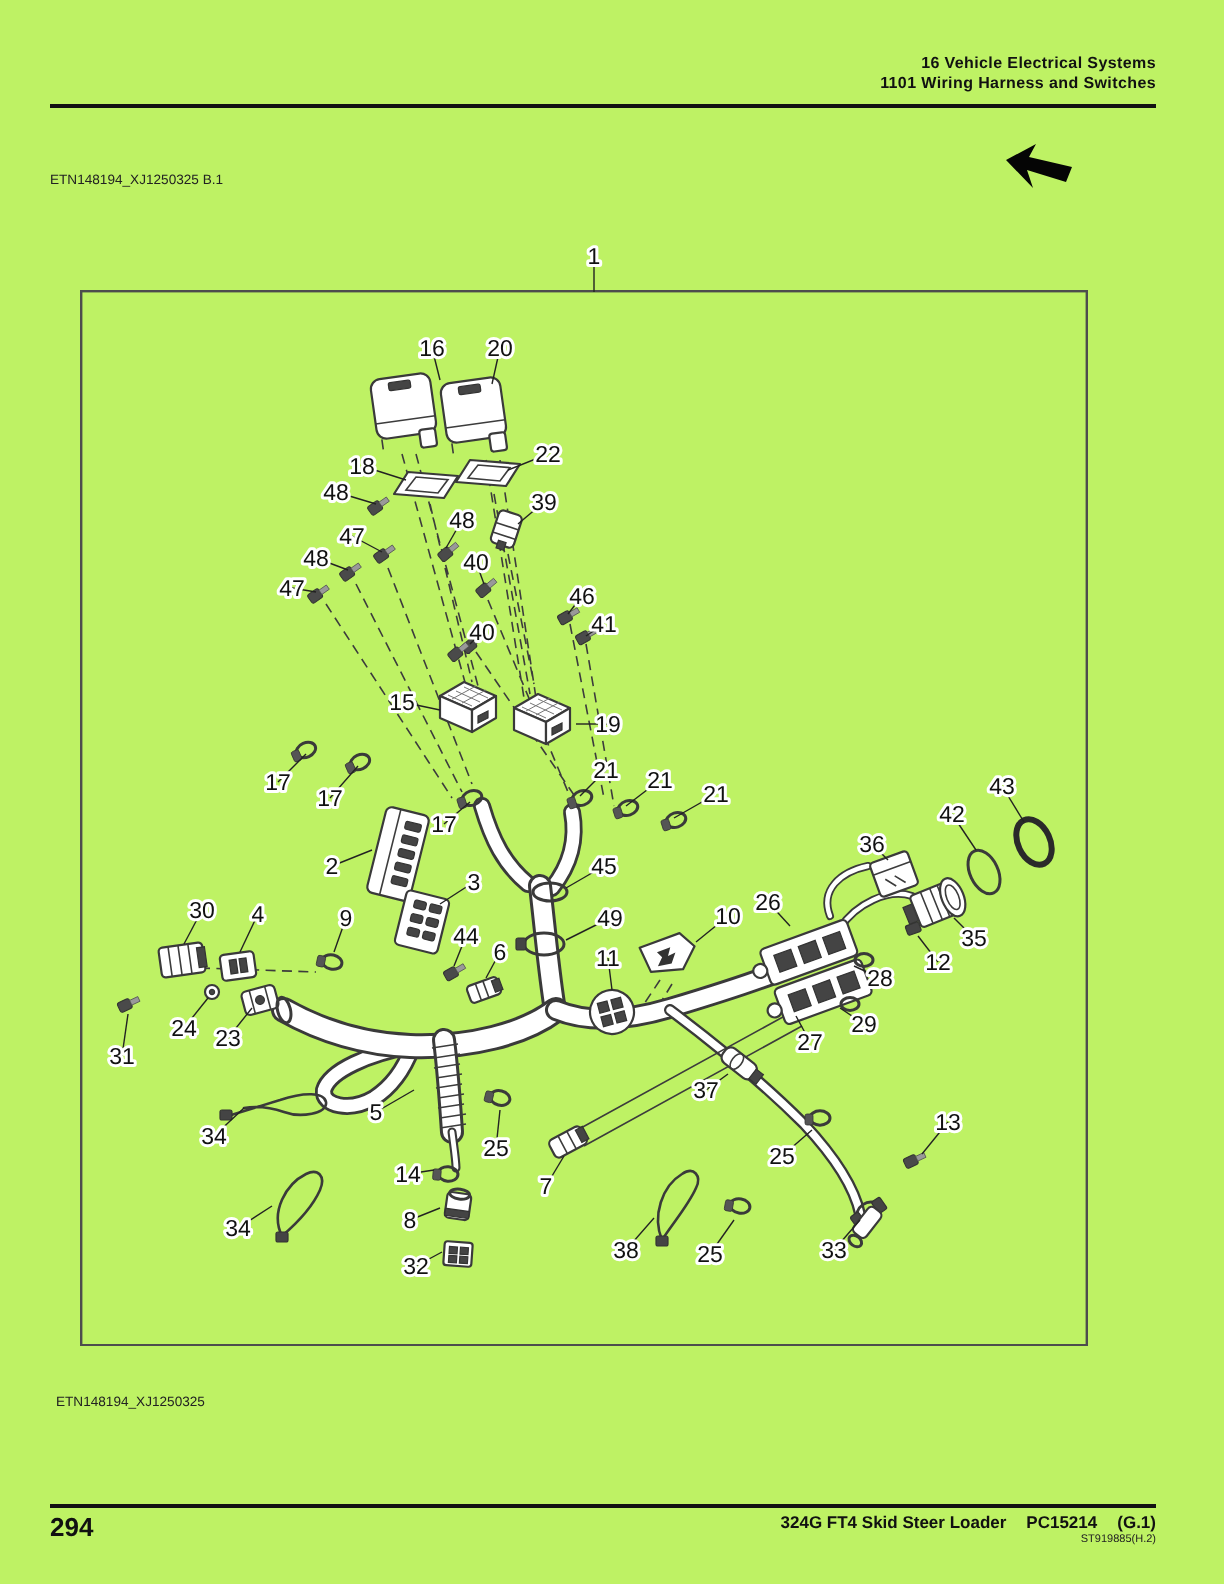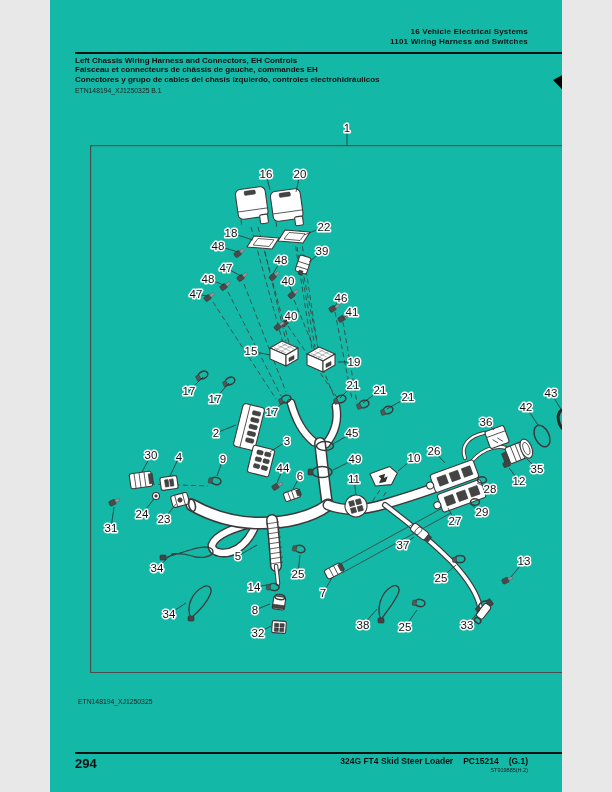--- a/index.html
+++ b/index.html
@@ -1,17 +1,17 @@
 <!DOCTYPE html>
 <html><head>
 <meta charset="utf-8">
 <style>
   html,body{margin:0;padding:0;background:#e8e8e8;}
   .page{
-    position:relative;width:512px;height:792px;background:#14b8a6;
+    position:relative;width:612px;height:792px;background:#bef264;
     margin:0 auto;overflow:hidden;
     font-family:"Liberation Sans",sans-serif;color:#111;
   }
   .hdr-right{position:absolute;top:27px;right:34px;text-align:right;
     font-size:8px;font-weight:bold;line-height:10px;letter-spacing:.2px;}
   .rule{position:absolute;left:25px;width:553px;height:1.5px;background:#111;}
   .rule.hdr{top:52px;}
   .rule.ftr{top:752px;}
   .title-block{position:absolute;left:25px;top:56px;font-size:8px;font-weight:bold;line-height:9.4px;}
   .fig-ref{position:absolute;left:25px;top:87px;font-size:6.8px;color:#222;}
@@ -42,25 +42,20 @@
 <body>
 
 <div class="page">
 
   <div class="hdr-right">
     <div>16 Vehicle Electrical Systems</div>
     <div>1101 Wiring Harness and Switches</div>
   </div>
   <div class="rule hdr"></div>
 
-  <div class="title-block">
-    <div>Left Chassis Wiring Harness and Connectors, EH Controls</div>
-    <div>Faisceau et connecteurs de châssis de gauche, commandes EH</div>
-    <div>Conectores y grupo de cables del chasis izquierdo, controles electrohidráulicos</div>
-  </div>
   <div class="fig-ref">ETN148194_XJ1250325 B.1</div>
 
   <svg class="cont-arrow" viewBox="0 0 36 24">
     <path d="M1,9 L16,1 L12.5,7.5 L34,12.5 L31,20 L11.5,14 L14.5,23 Z" fill="#050505"></path>
   </svg>
 
   <svg class="fig-svg" width="504" height="558" viewBox="40 115 504 558">
 
     <defs>
       <path id="tY1" d="M241,403 C246,420 252,432 264,442"></path>

